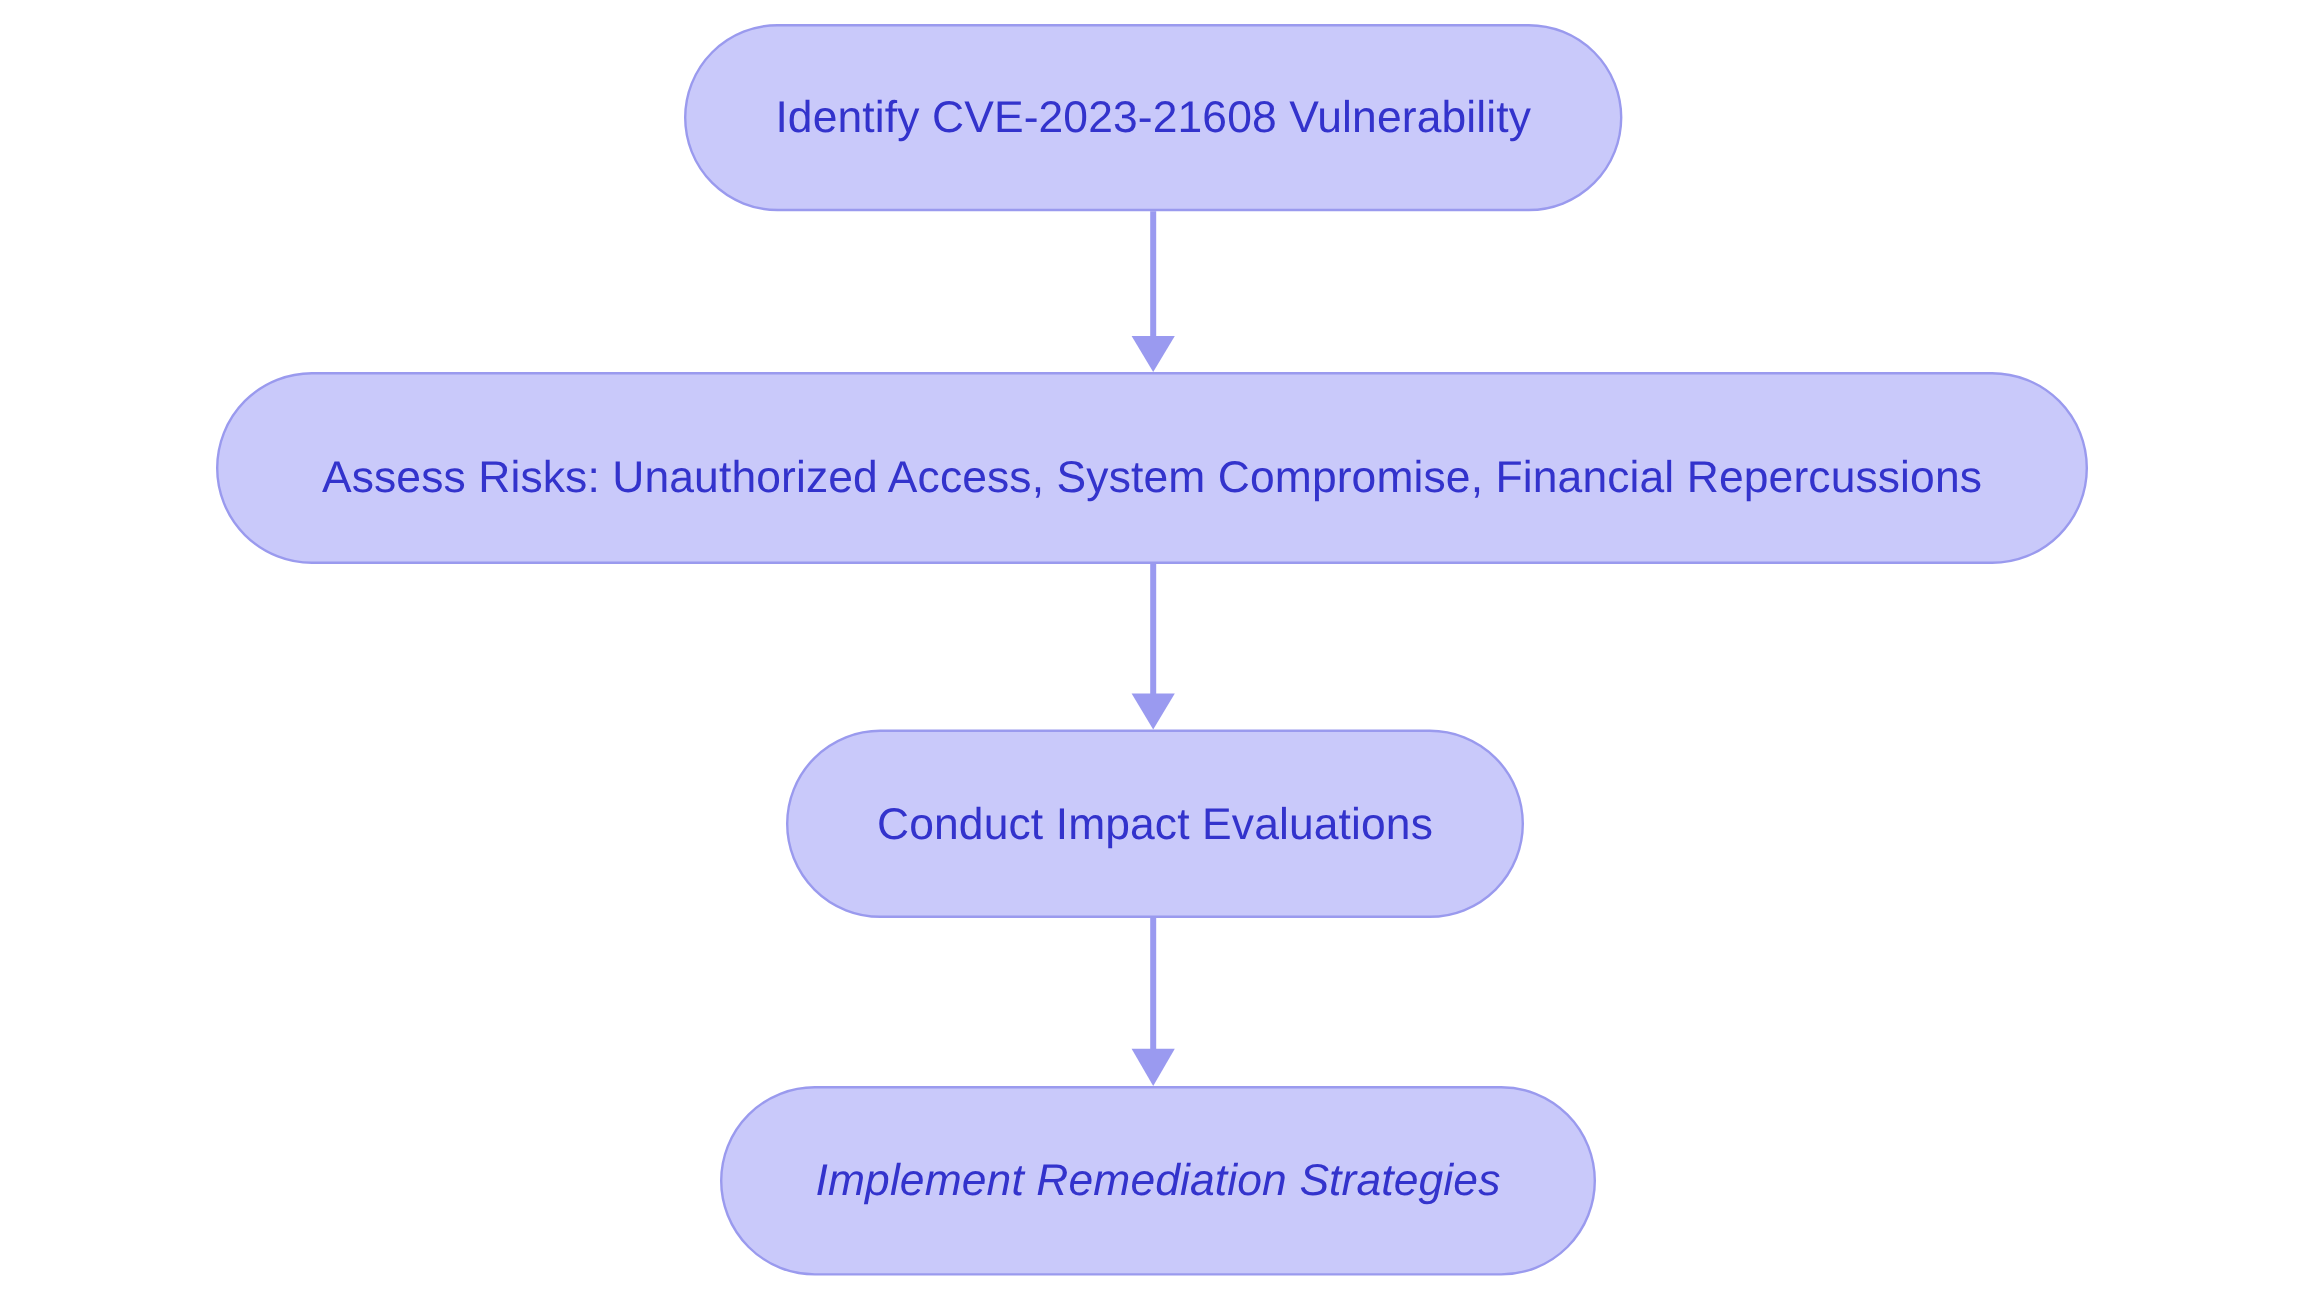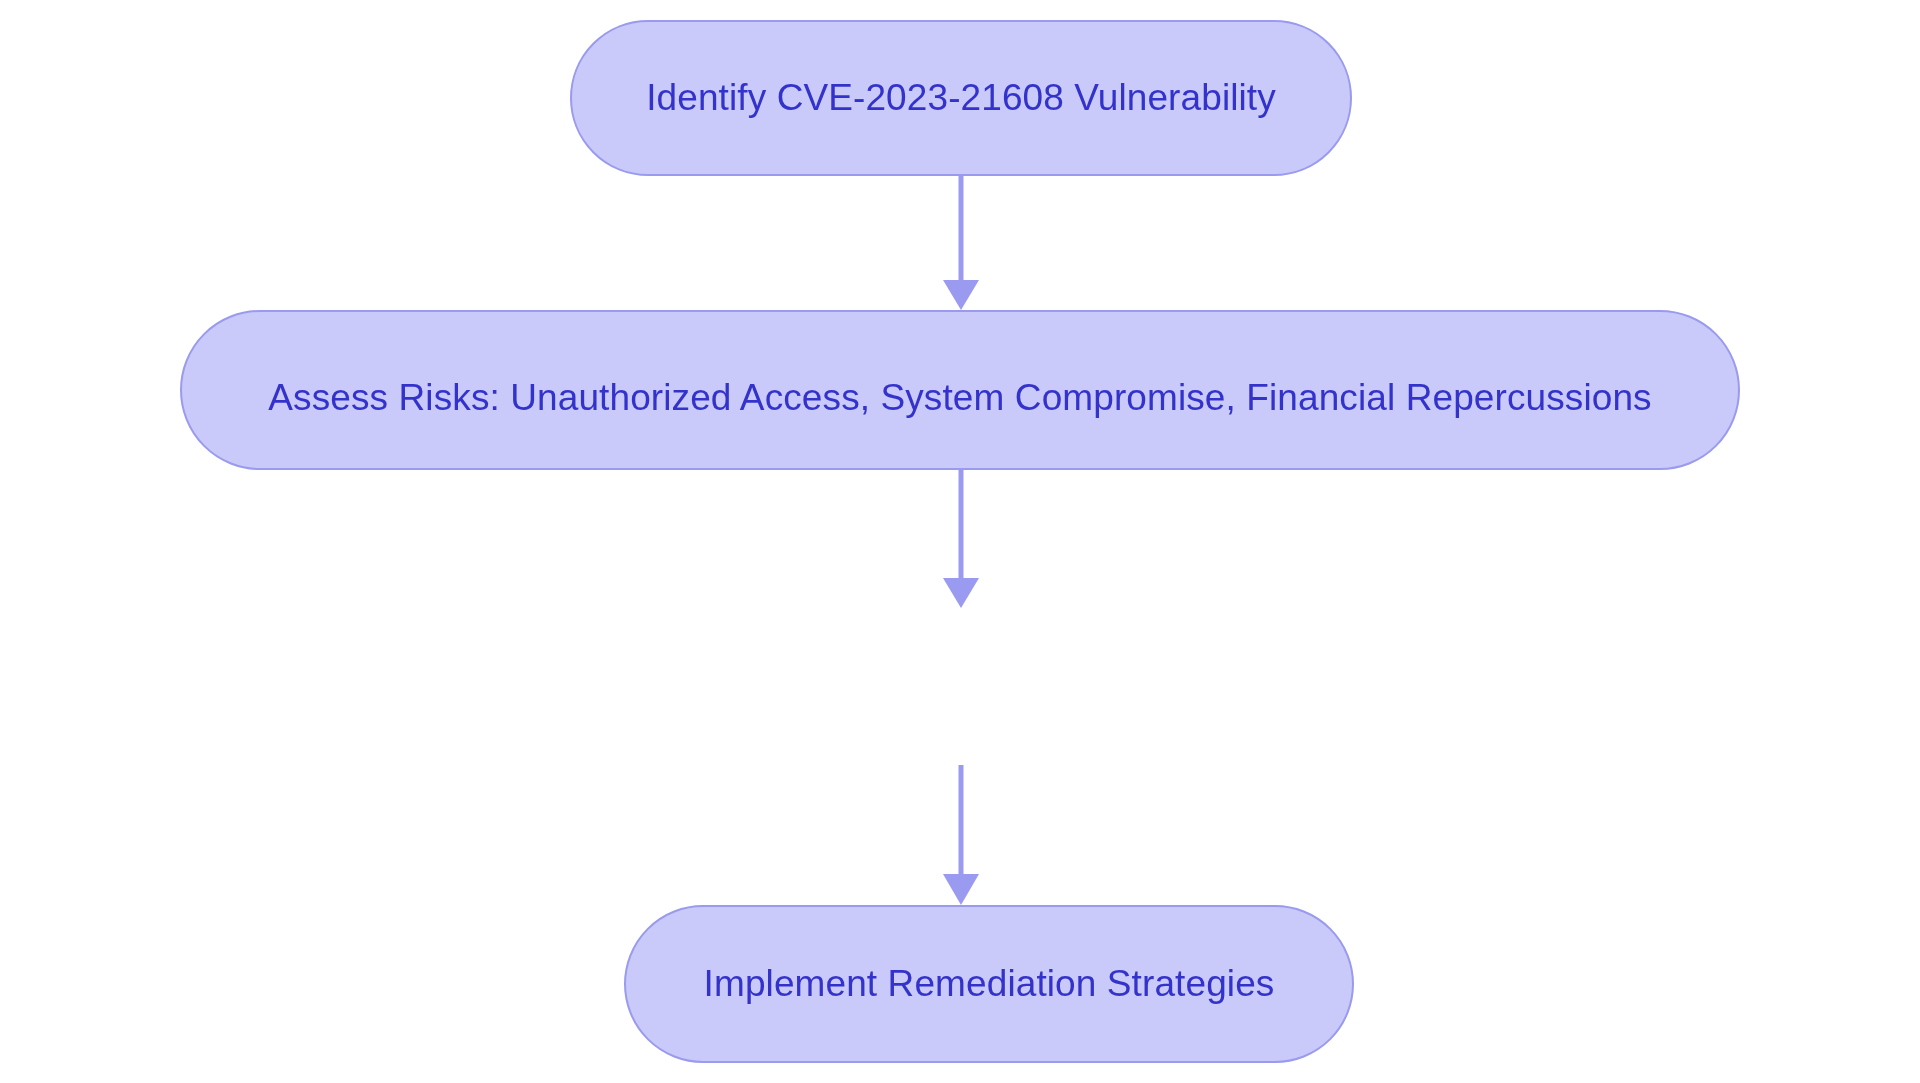--- a/index.html
+++ b/index.html
@@ -33,21 +33,21 @@
   .node-label {
     color: #3333cc;
     font-family: "Liberation Sans", sans-serif;
     font-weight: 400;
     white-space: nowrap;
     letter-spacing: 0.1px;
   }
   .node-1 { left: 570px;  top: 20px;   width: 782px;  height: 156px; }
   .node-2 { left: 180px;  top: 310px;  width: 1560px; height: 160px; }
   .node-3 { left: 655px;  top: 608px;  width: 615px;  height: 157px; }
-  .node-4 { left: 624px;  top: 905px;  width: 730px;  height: 158px; }
+  .node-4 { left: 600px;  top: 905px;  width: 730px;  height: 158px; font-style: italic; }
 
   .node-1 .node-label { font-size: 37px; }
   .node-2 .node-label { font-size: 37px; margin-top: 16px; }
   .node-3 .node-label { font-size: 37px; }
   .node-4 .node-label { font-size: 37px; }
 
   .edge {
     position: absolute;
     left: 0;
     top: 0;
@@ -77,18 +77,21 @@
   </svg>
 
   <div class="node node-1">
     <span class="node-label">Identify CVE-2023-21608 Vulnerability</span>
   </div>
 
   <div class="node node-2">
     <span class="node-label">Assess Risks: Unauthorized Access, System Compromise, Financial Repercussions</span>
   </div>
 
+  <div class="node node-3">
+    <span class="node-label">Conduct Impact Evaluations</span>
+  </div>
 
   <div class="node node-4">
     <span class="node-label">Implement Remediation Strategies</span>
   </div>
 
 </div>
 
 </body></html>

